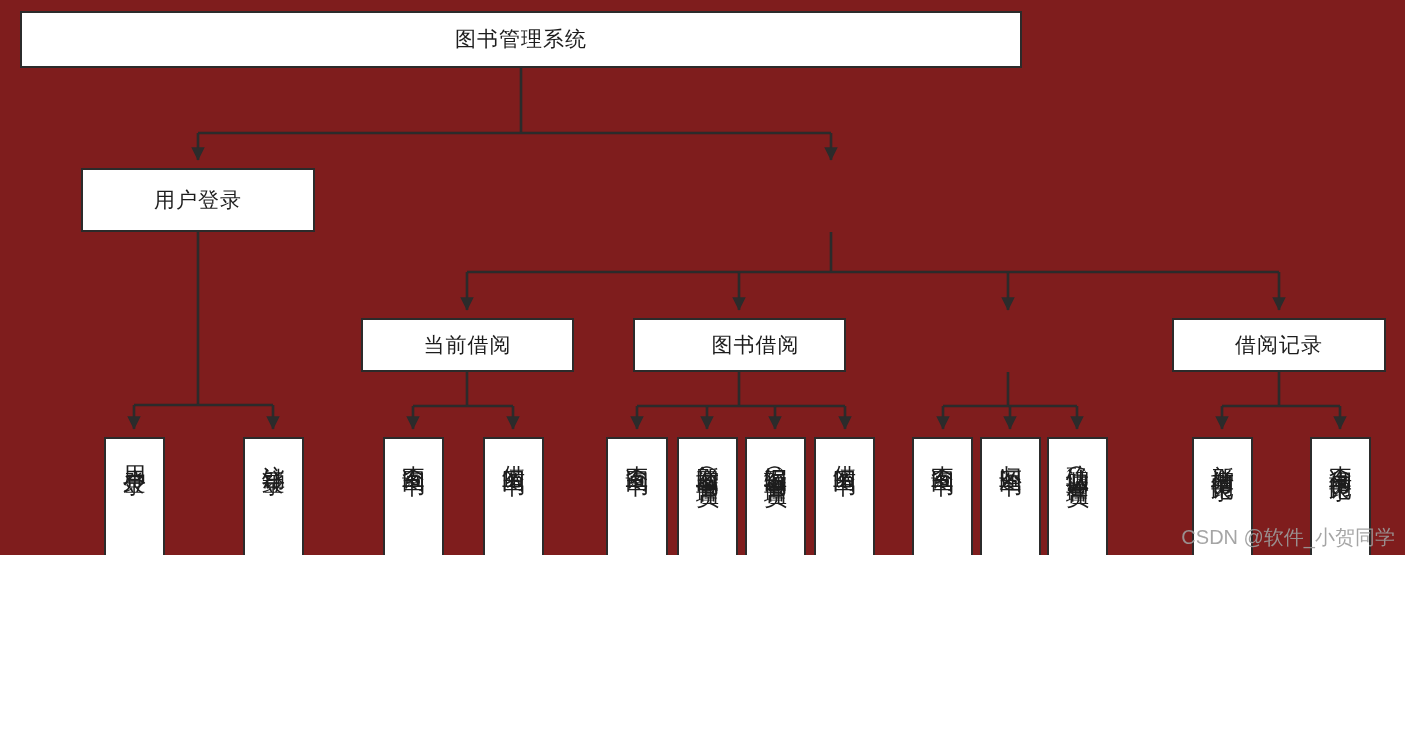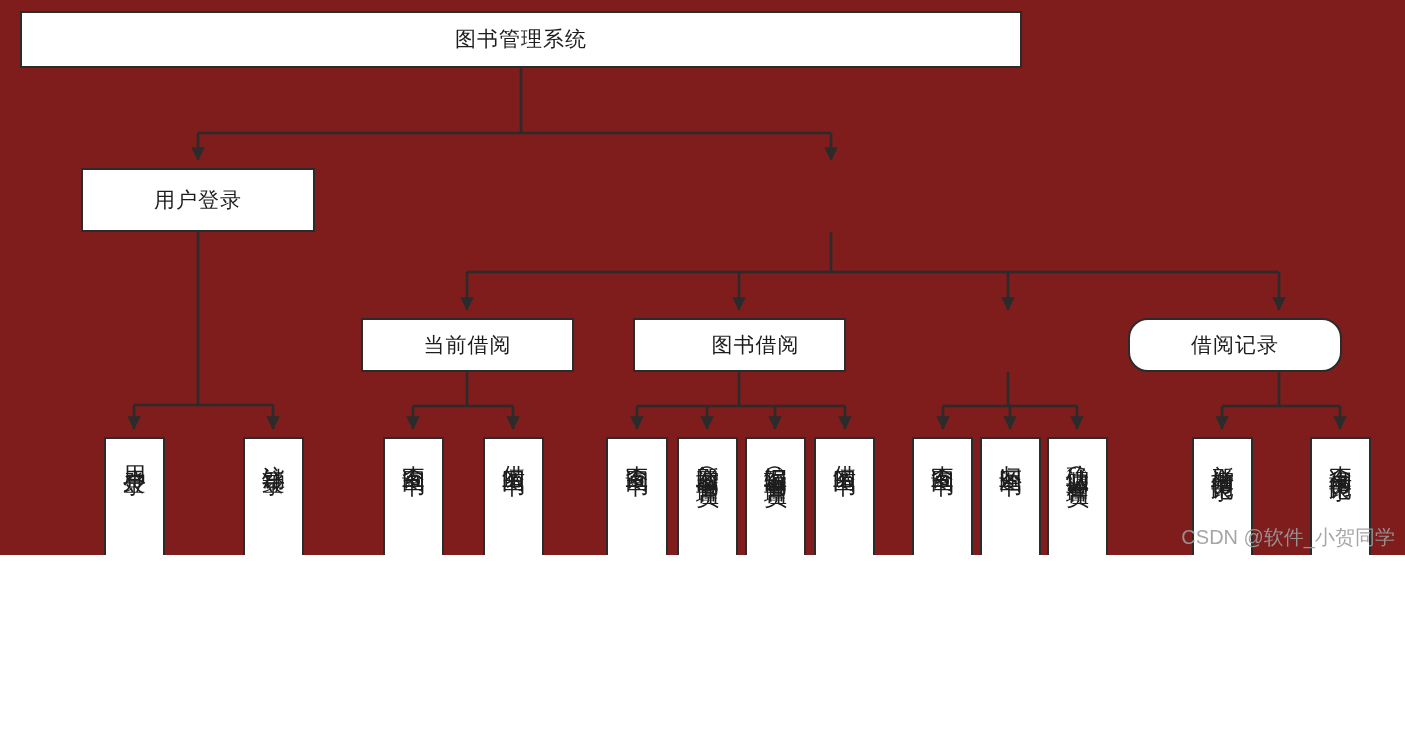--- a/index.html
+++ b/index.html
@@ -129,21 +129,21 @@
   <div class="node horiz" style="left:81px; top:168px; width:234px; height:64px;">
     <span class="node-label">用户登录</span>
   </div>
 
   <div class="node horiz" style="left:361px; top:318px; width:213px; height:54px;">
     <span class="node-label">当前借阅</span>
   </div>
   <div class="node horiz" style="left:633px; top:318px; width:213px; height:54px;padding-left:32px;">
     <span class="node-label">图书借阅</span>
   </div>
-  <div class="node horiz" style="left:1128px; top:318px; width:214px; height:54px;border-radius:20px;">
+  <div class="node horiz" style="left:1172px; top:318px; width:214px; height:54px;">
     <span class="node-label">借阅记录</span>
   </div>
 
   <div class="node vert" style="left:104px; top:437px; width:61px; height:297px;">
     <span class="node-label">用户登录</span>
   </div>
   <div class="node vert" style="left:243px; top:437px; width:61px; height:297px;">
     <span class="node-label">注销登录</span>
   </div>
 

